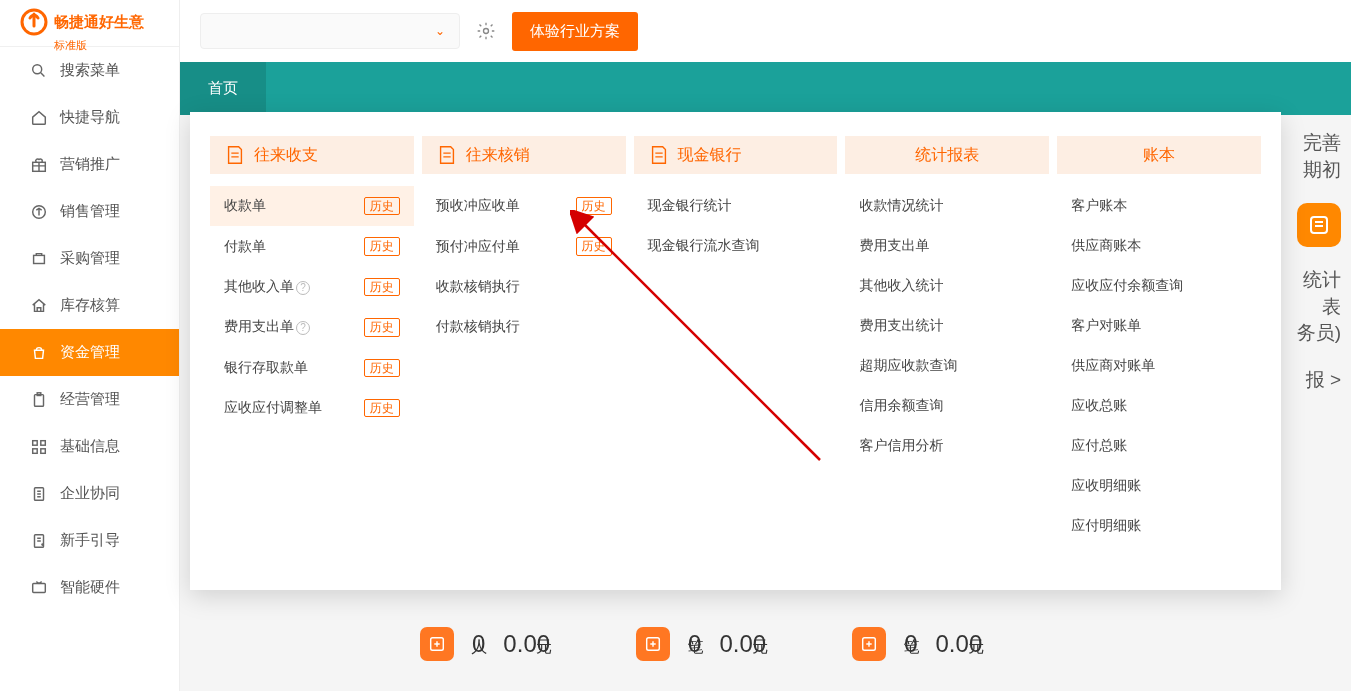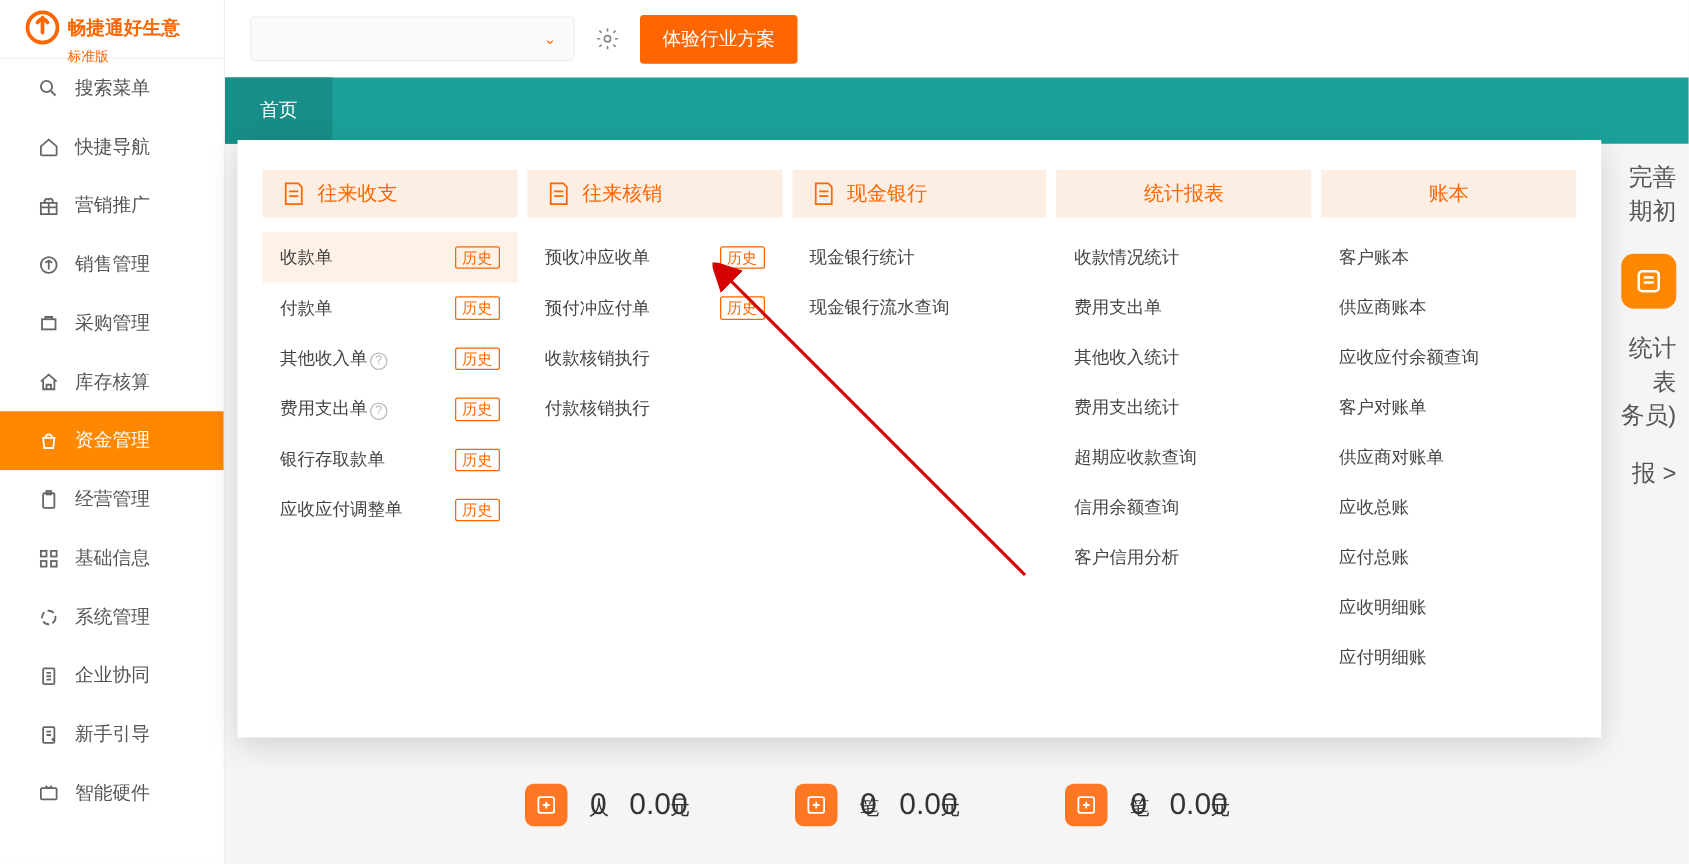--- a/index.html
+++ b/index.html
@@ -140,28 +140,20 @@
               <rect x="12" y="3" width="5" height="5" stroke="#666" stroke-width="1.6" fill="none"></rect>
               <rect x="3" y="12" width="5" height="5" stroke="#666" stroke-width="1.6" fill="none"></rect>
               <rect x="12" y="12" width="5" height="5" stroke="#666" stroke-width="1.6" fill="none"></rect>
             </svg>
           </span>
           <span>基础信息</span>
         </div>
         <div class="nav-item">
           <span class="nav-icon">
             <svg viewBox="0 0 20 20" width="18" height="18">
-              <circle cx="10" cy="10" r="6" stroke="#666" stroke-width="1.6" fill="none" stroke-dasharray="6 3"></circle>
-            </svg>
-          </span>
-          <span>系统管理</span>
-        </div>
-        <div class="nav-item">
-          <span class="nav-icon">
-            <svg viewBox="0 0 20 20" width="18" height="18">
               <rect x="5" y="3" width="10" height="14" rx="1" stroke="#666" stroke-width="1.6" fill="none"></rect>
               <path d="M8 7h4M8 10h4M8 13h4" stroke="#666" stroke-width="1.6" fill="none"></path>
             </svg>
           </span>
           <span>企业协同</span>
         </div>
         <div class="nav-item">
           <span class="nav-icon">
             <svg viewBox="0 0 20 20" width="18" height="18">
               <rect x="5" y="3" width="10" height="14" rx="1" stroke="#666" stroke-width="1.6" fill="none"></rect>

